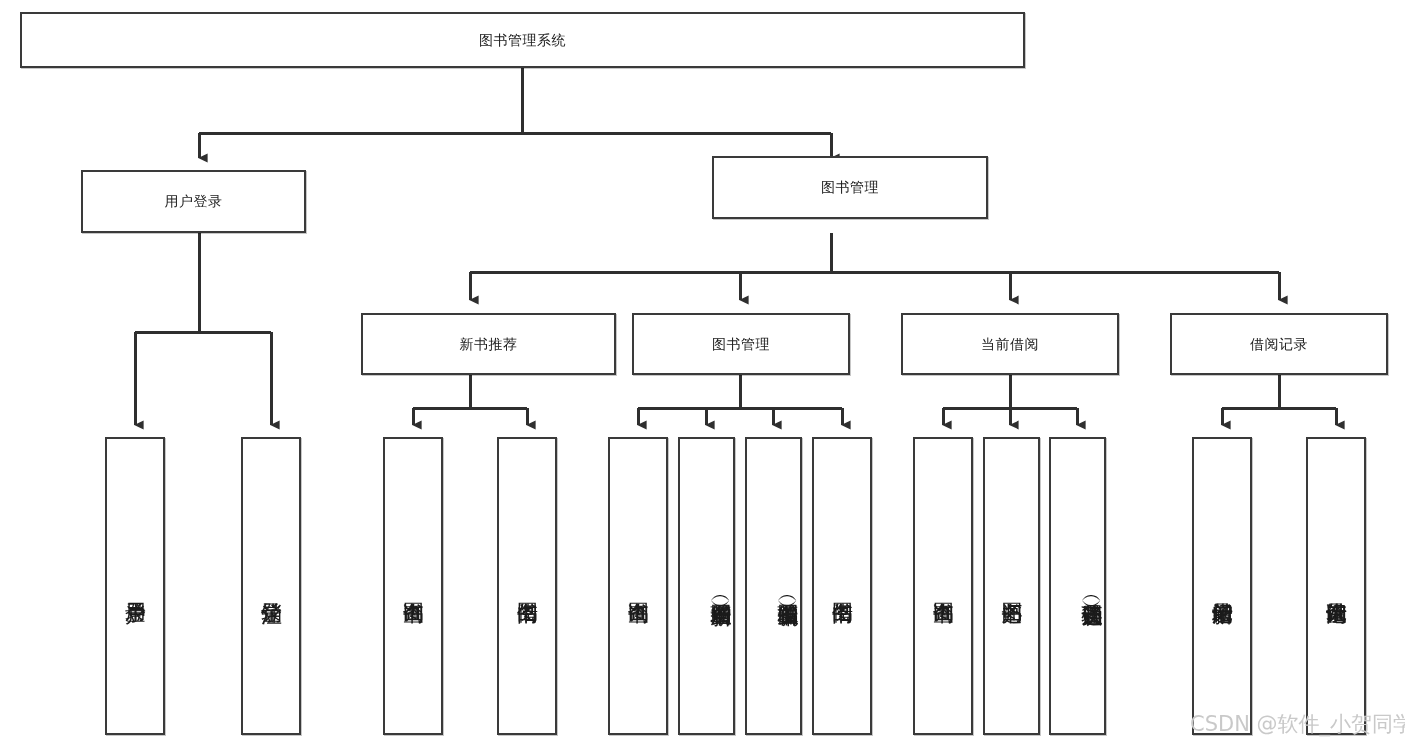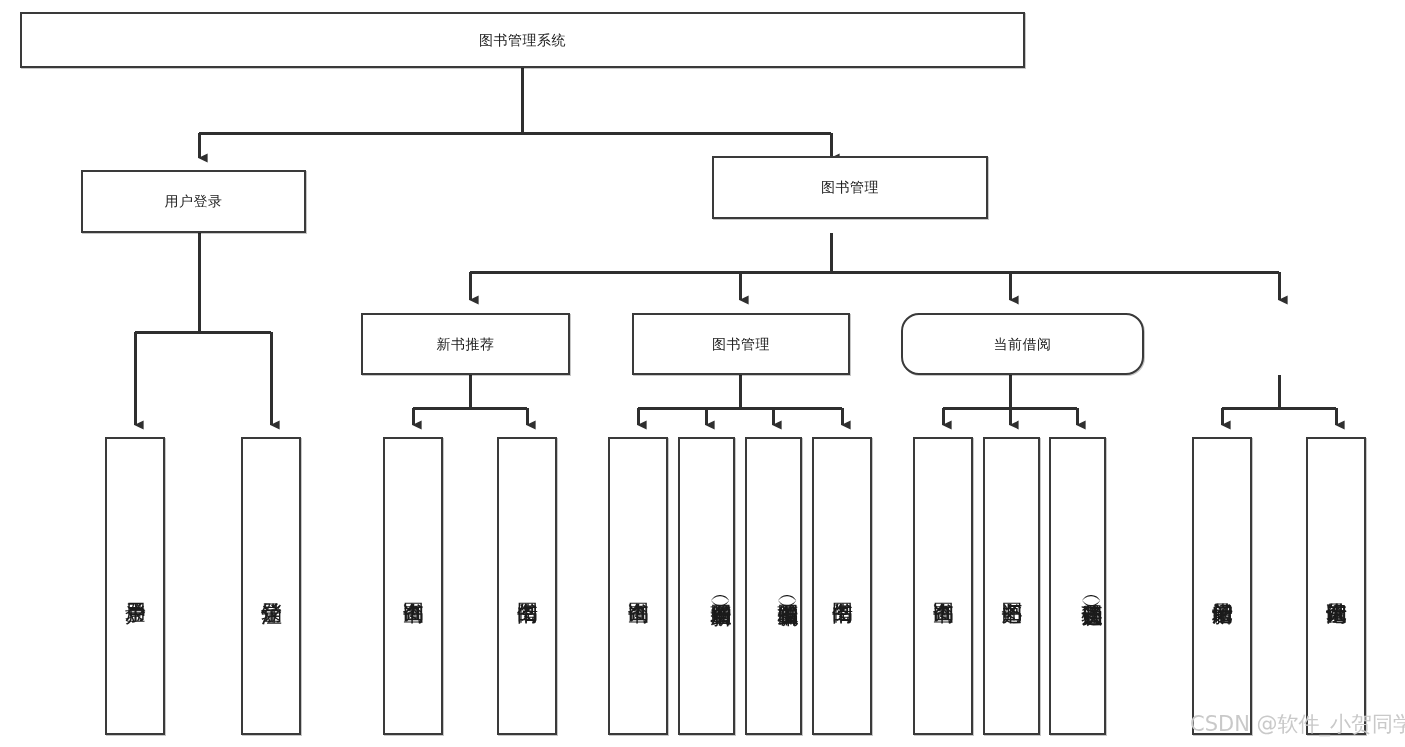--- a/index.html
+++ b/index.html
@@ -138,32 +138,35 @@
   </div>
 
   <div class="node-box" style="left:81px; top:170px; width:225px; height:63px;">
     <span class="node-label-h">用户登录</span>
   </div>
 
   <div class="node-box" style="left:712px; top:156px; width:276px; height:63px;">
     <span class="node-label-h">图书管理</span>
   </div>
 
-  <div class="node-box" style="left:361px; top:313px; width:209px; height:62px;padding-left:37px;">
+  <div class="node-box" style="left:361px; top:313px; width:255px; height:62px;padding-left:37px;">
     <span class="node-label-h">新书推荐</span>
   </div>
 
   <div class="node-box" style="left:632px; top:313px; width:218px; height:62px;">
     <span class="node-label-h">图书管理</span>
   </div>
 
-  <div class="node-box" style="left:901px; top:313px; width:243px; height:62px;border-radius:18px;">
+  <div class="node-box" style="left:901px; top:313px; width:218px; height:62px;">
     <span class="node-label-h">当前借阅</span>
   </div>
 
+  <div class="node-box" style="left:1170px; top:313px; width:218px; height:62px;">
+    <span class="node-label-h">借阅记录</span>
+  </div>
 
   <div class="node-box" style="left:105px; top:437px; width:60px; height:298px;">
     <span class="node-label-v">用户登录</span>
   </div>
 
   <div class="node-box" style="left:241px; top:437px; width:60px; height:298px;">
     <span class="node-label-v">注销登录</span>
   </div>
 
   <div class="node-box" style="left:383px; top:437px; width:60px; height:298px;">

